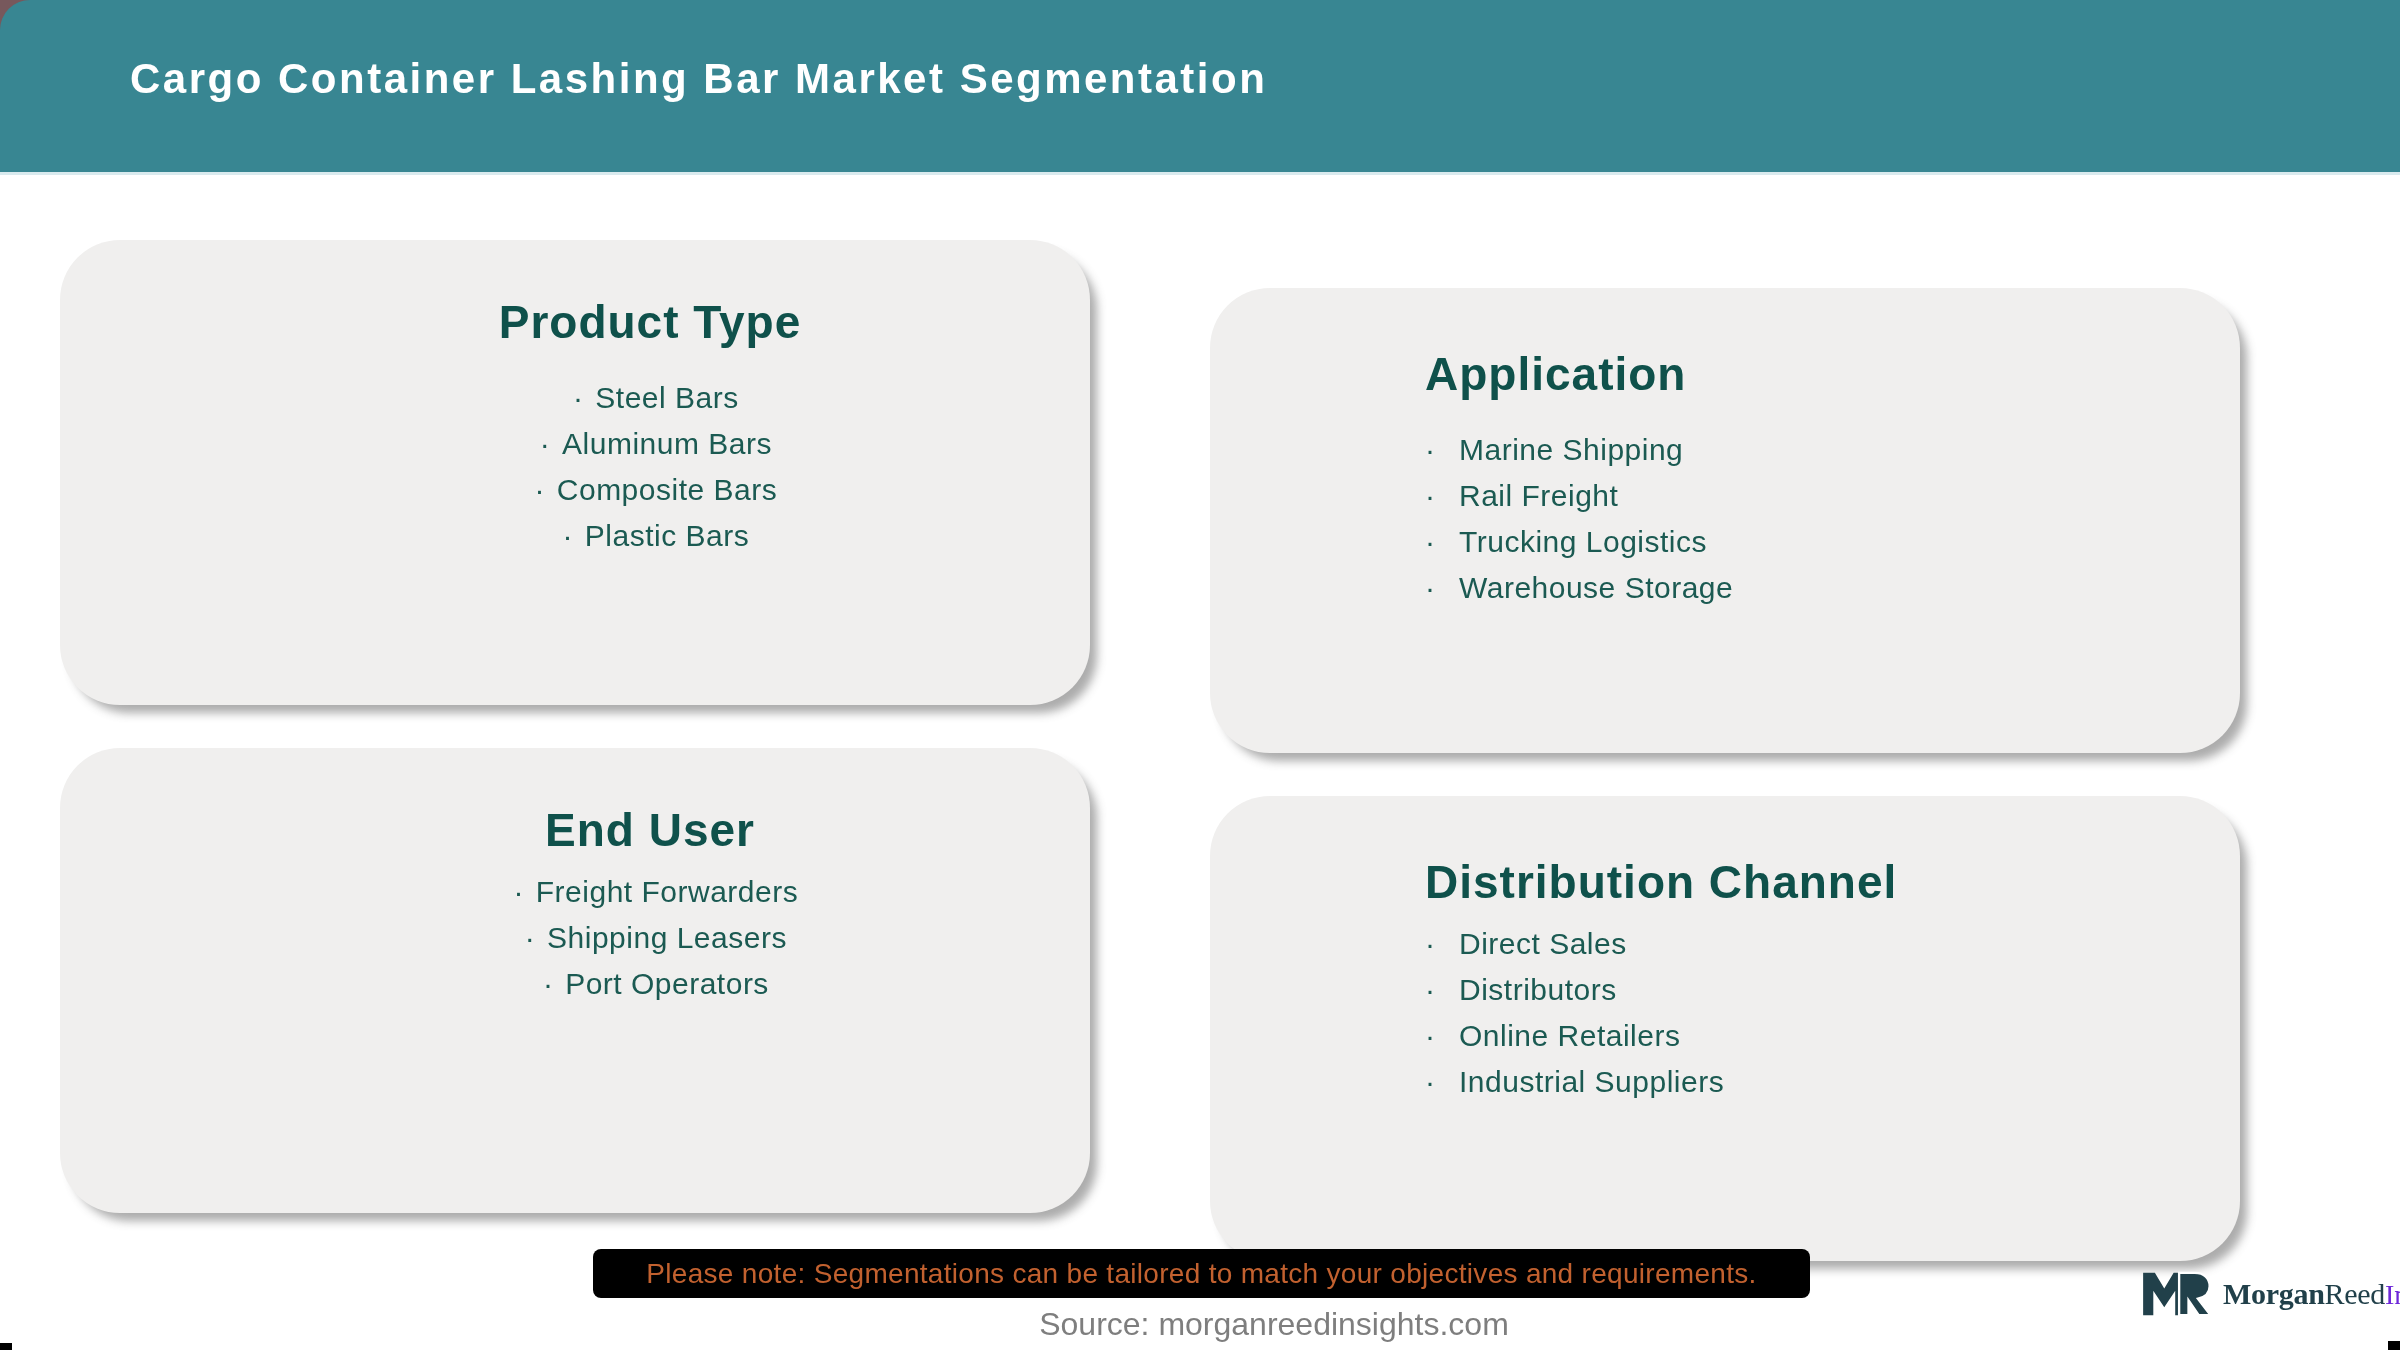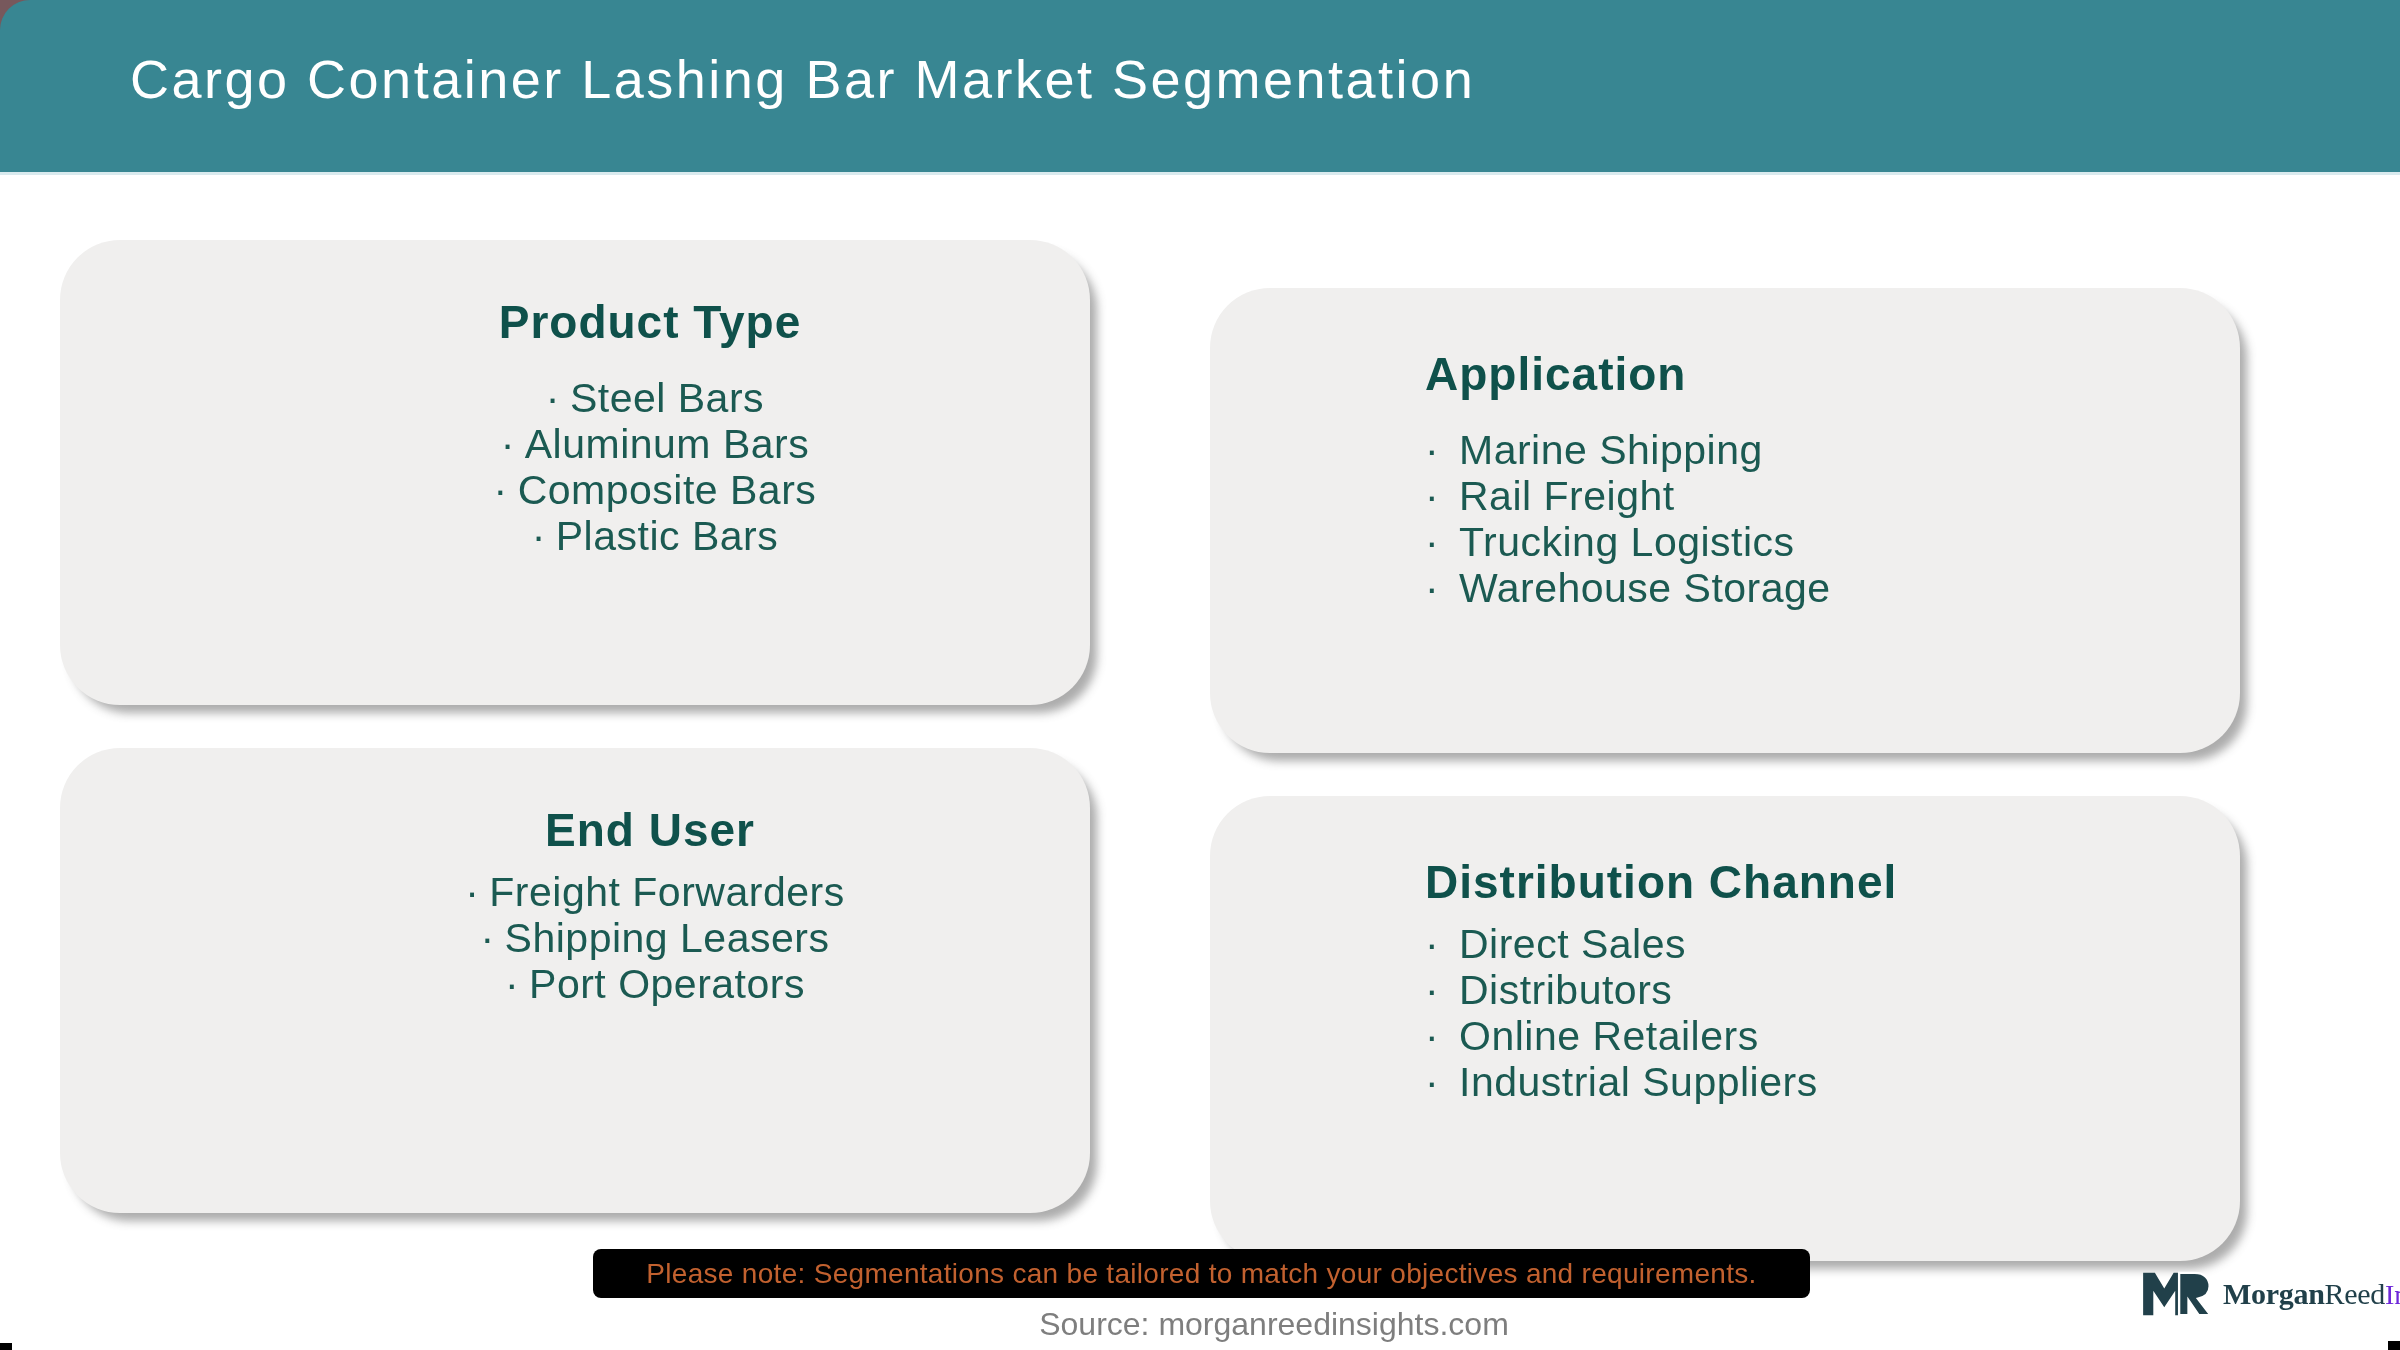--- a/index.html
+++ b/index.html
@@ -14,41 +14,41 @@
     background:#77585c;border-radius:34px;
   }
   .header{
     position:absolute;left:0;top:0;width:2400px;height:172px;
     background:#388692;border-top-left-radius:30px;
     border-bottom:3px solid #d9eaee;
     display:flex;align-items:center;
   }
   .header-title{
     margin-left:130px;padding-bottom:14px;
-    color:#ffffff;font-size:54px;font-weight:normal;letter-spacing:2.5px;
+    color:#ffffff;font-size:42px;font-weight:bold;letter-spacing:2.5px;
   }
   
   .card{
     position:absolute;width:1030px;height:465px;
     background:#f0efee;border-radius:60px;
     box-shadow:9px 10px 10px -2px rgba(70,70,70,0.45);
     box-sizing:border-box;
   }
   .card.col-left{left:60px;padding:56px 40px 0 190px;text-align:center;}
   .card.col-right{left:1210px;padding:60px 40px 0 215px;margin-top:48px;}
   .card.row-top{top:240px;}
   .card.row-bottom{top:748px;}
   .card-title{
     color:#0f514b;font-size:46px;font-weight:bold;letter-spacing:1px;
     line-height:1.15;margin:0 0 26px 0;
   }
   .row-bottom .card-title{margin-bottom:12px;}
   .card-list{list-style:none;margin:0;padding:0;}
   .card-list li{
-    color:#1b5a52;font-size:41px;line-height:46px;letter-spacing:0.5px;
+    color:#1b5a52;font-size:30px;line-height:46px;letter-spacing:0.5px;
     white-space:nowrap;
   }
   .card-list li .bullet{display:inline-block;width:34px;color:#1b5a52;}
   
   .note-banner{
     position:absolute;left:593px;top:1249px;width:1217px;height:49px;
     background:#000000;border-radius:8px;
     display:flex;align-items:center;justify-content:center;
   }
   .note-text{color:#c2612f;font-size:28px;letter-spacing:0.3px;}

